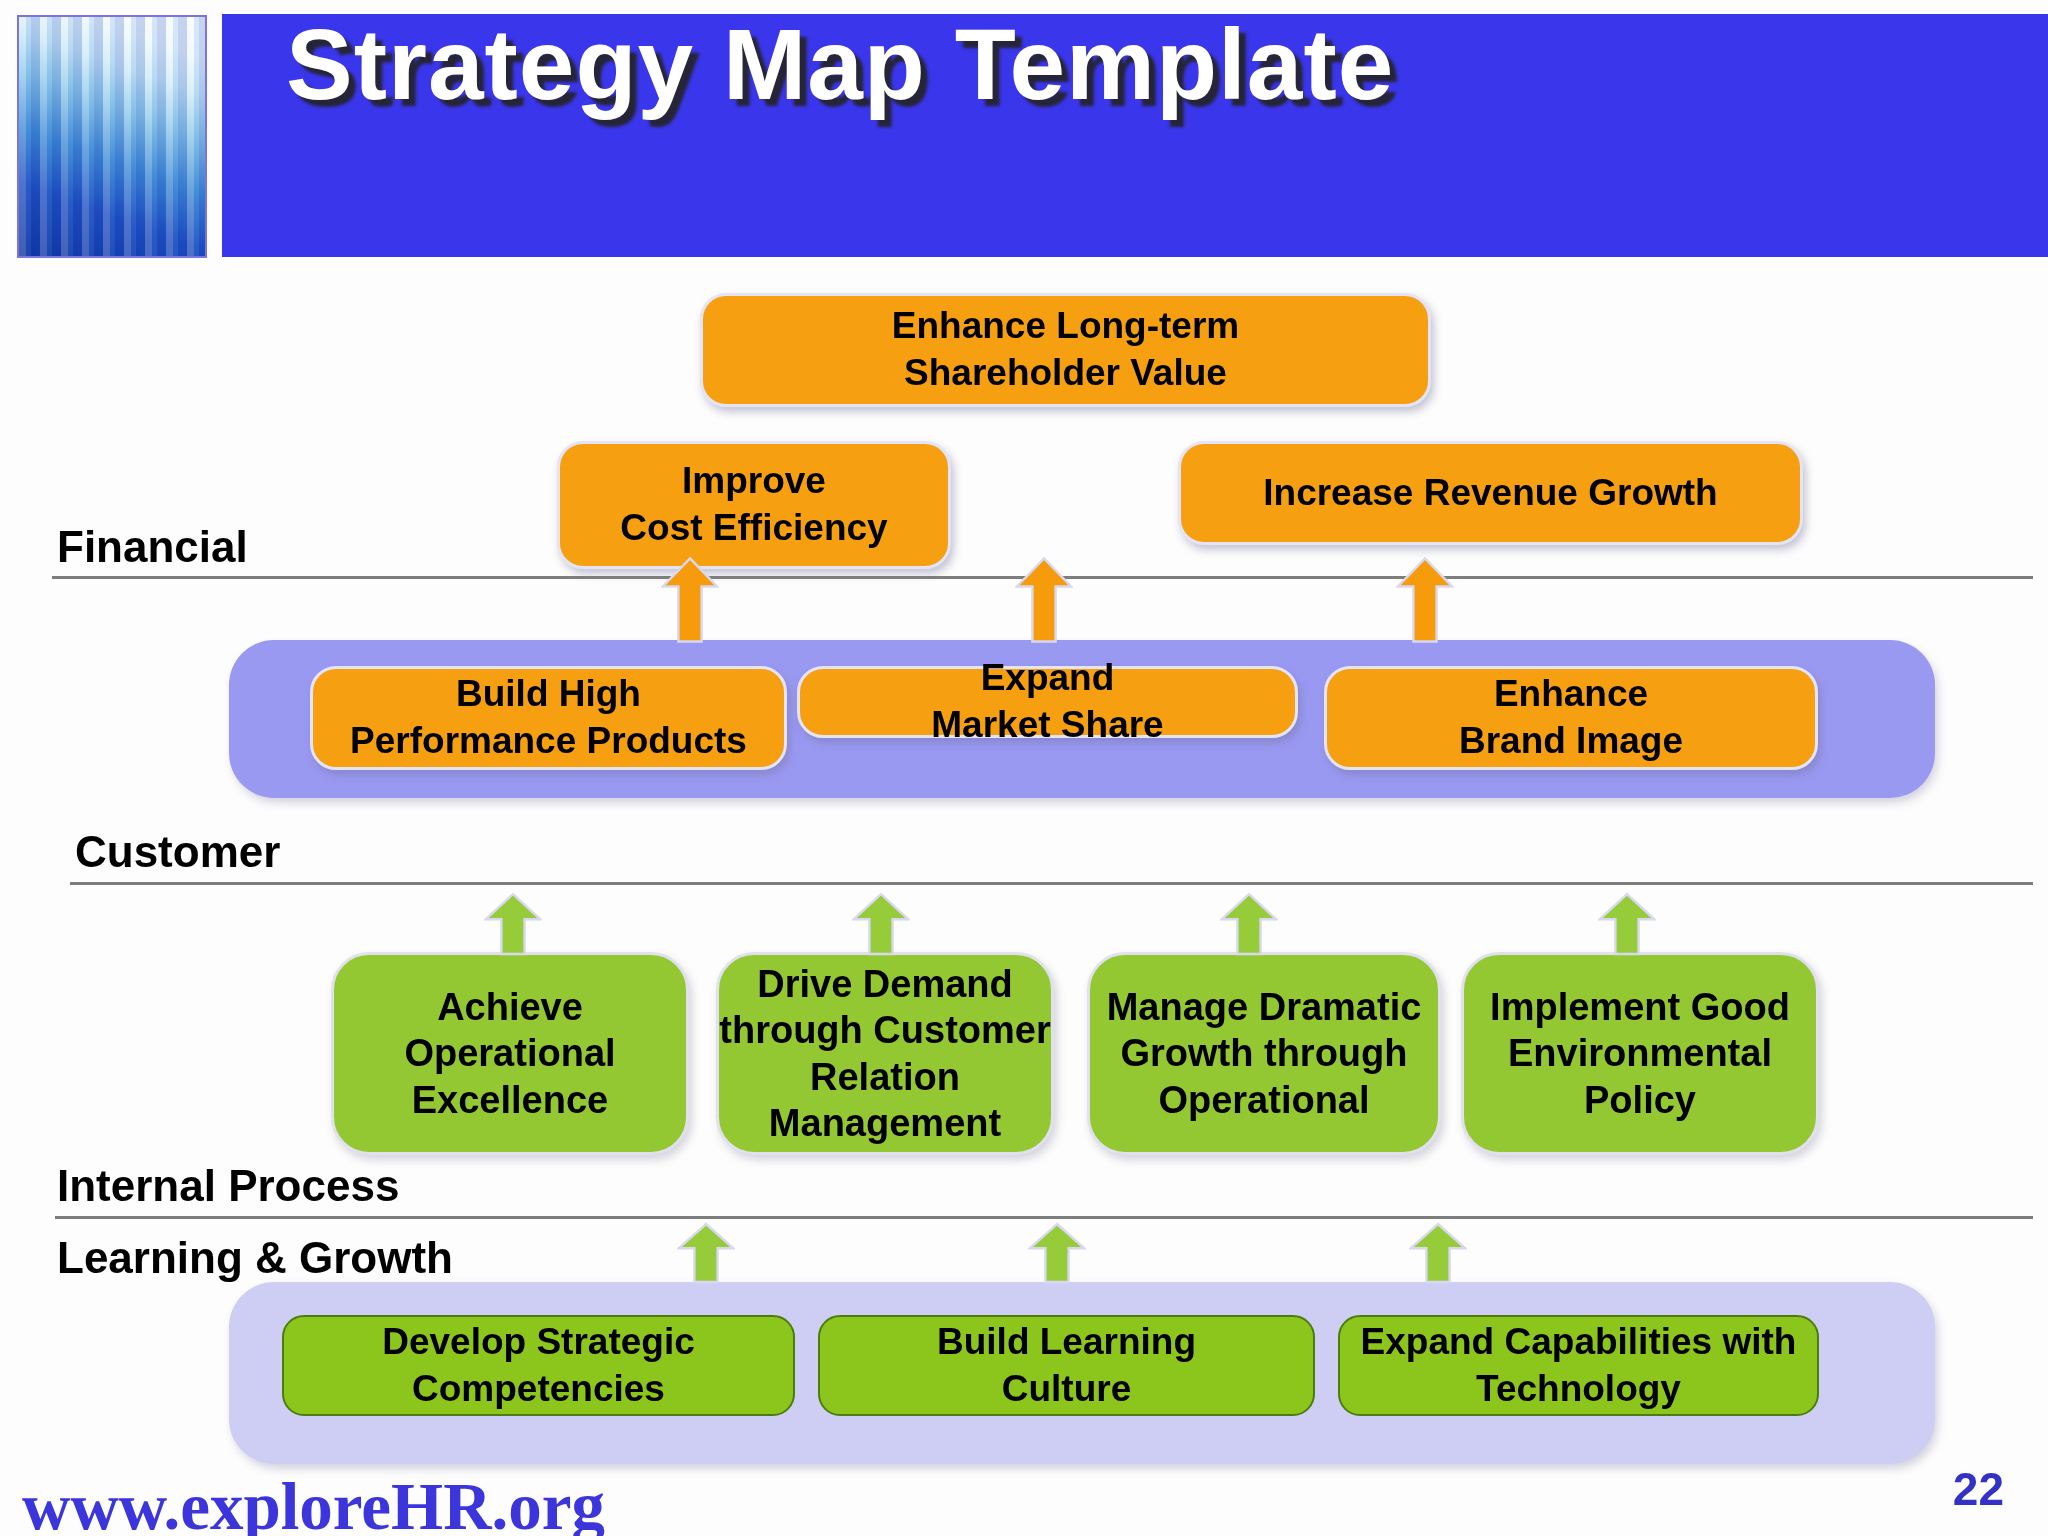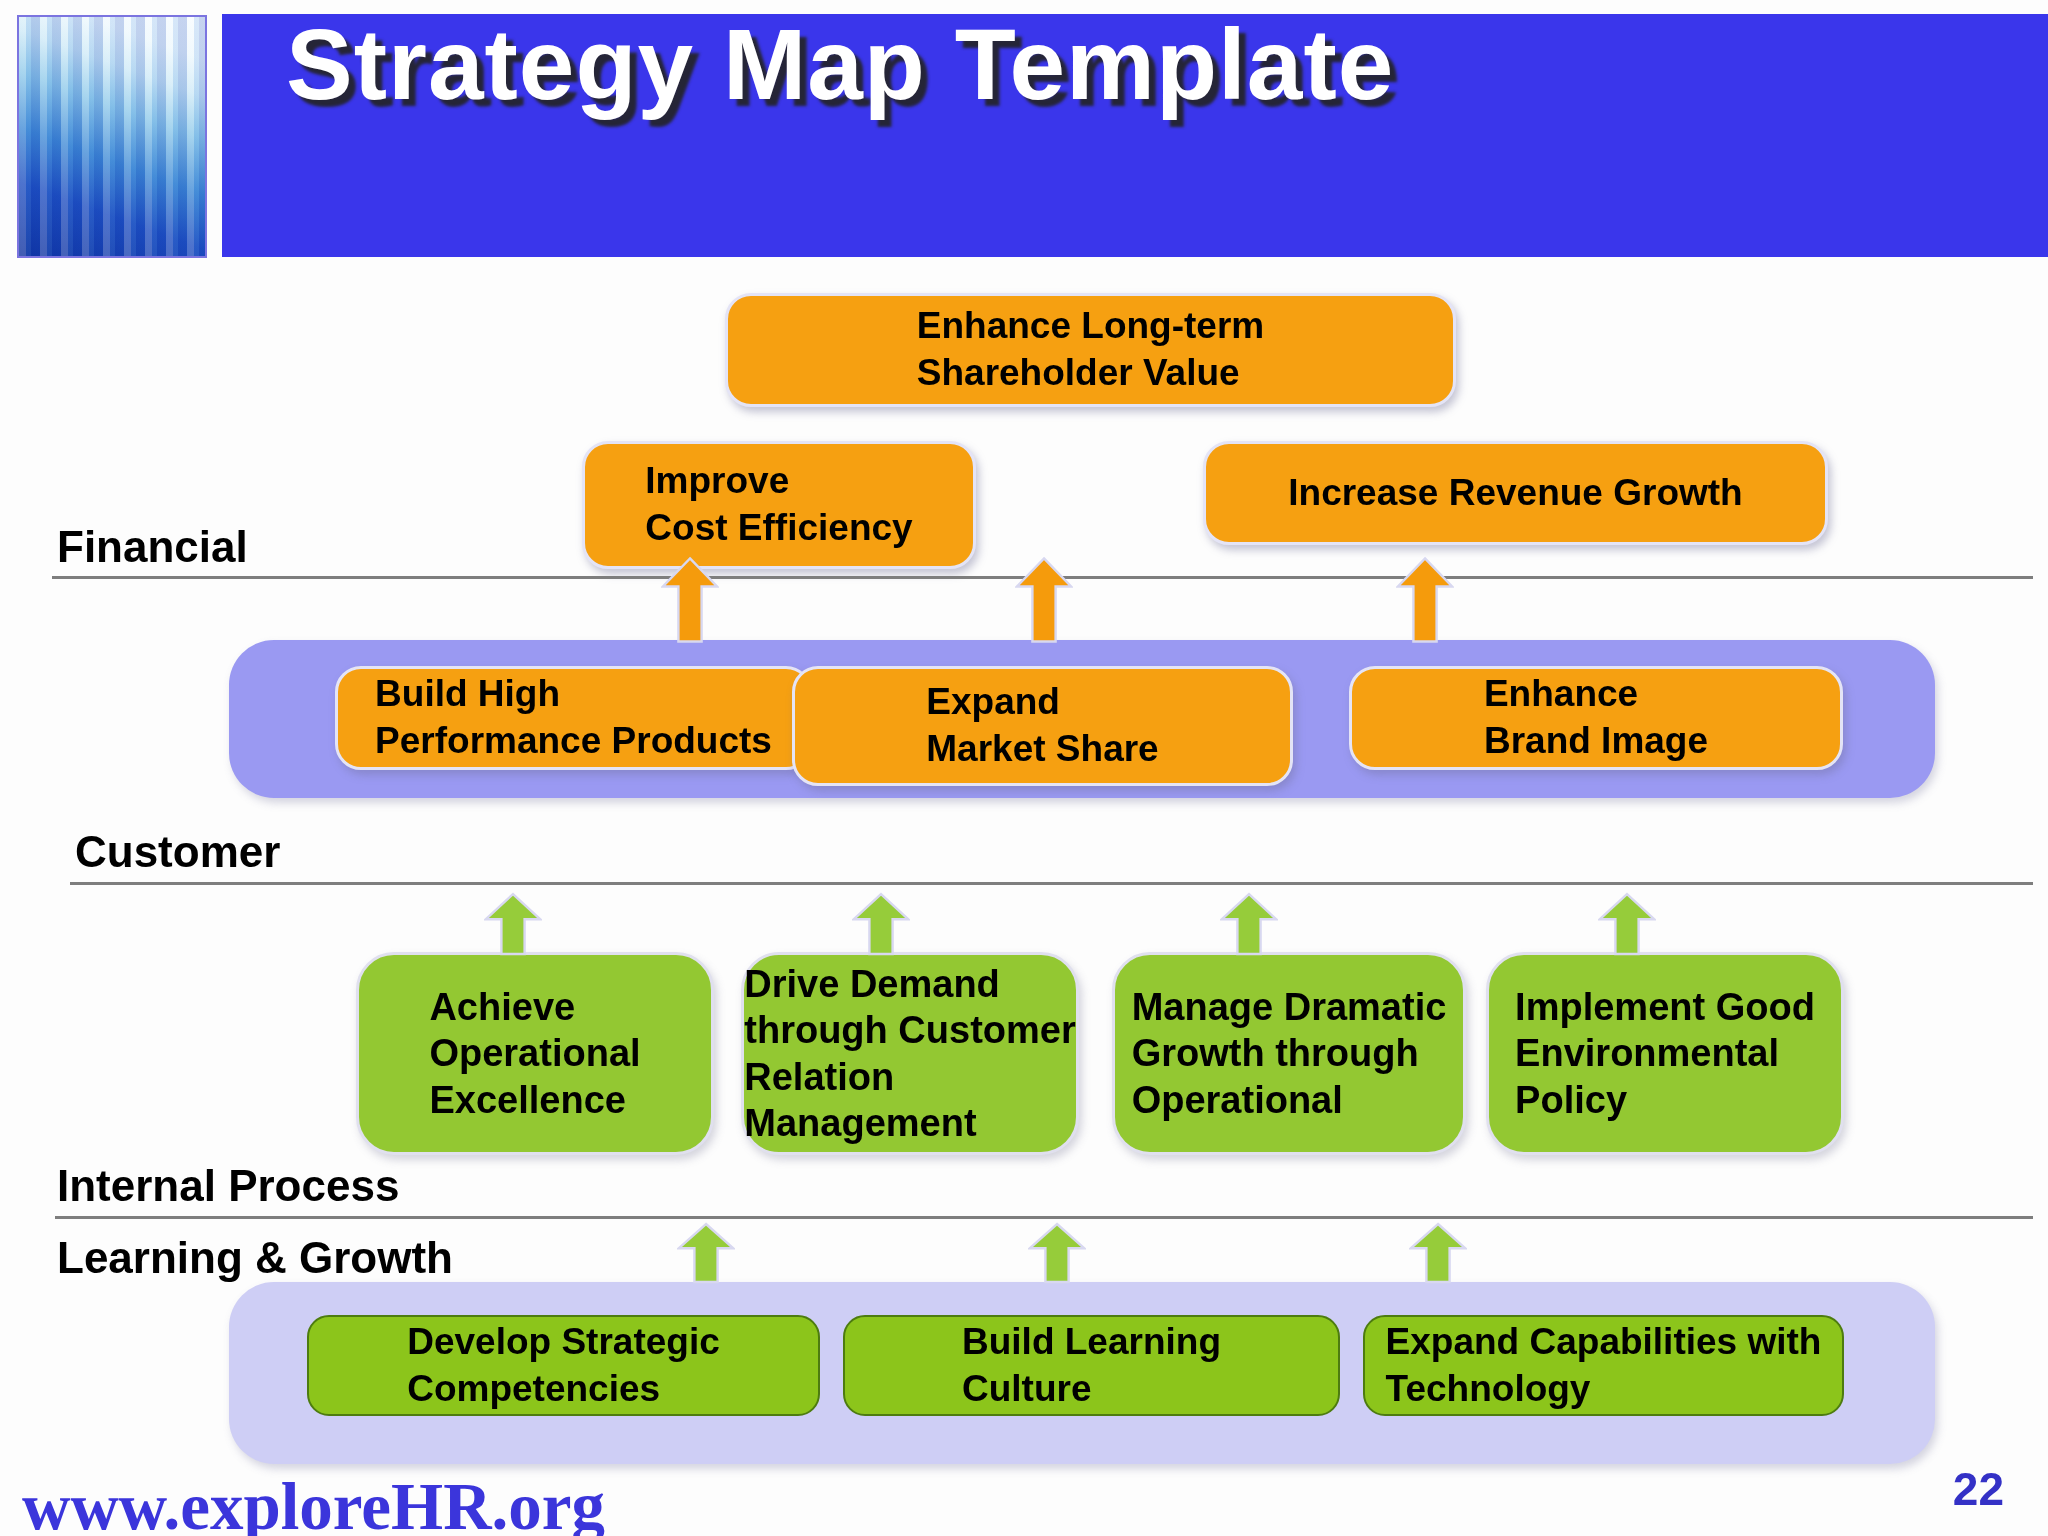--- a/index.html
+++ b/index.html
@@ -23,21 +23,21 @@
   }
   .title{
     margin:0 0 28px 64px;color:#fff;font-size:100px;font-weight:bold;
     letter-spacing:1px;line-height:1;
     text-shadow:7px 7px 3px rgba(35,35,35,.9);
   }
 
   
   .box{
     position:absolute;display:flex;align-items:center;justify-content:center;
-    font-weight:bold;color:#000;box-sizing:border-box;margin-left:25px;
+    text-align:center;font-weight:bold;color:#000;box-sizing:border-box;
   }
   .orange{
     background:var(--accent-orange);border:3px solid #e4e4f6;border-radius:26px;
     font-size:37px;line-height:1.27;box-shadow:3px 5px 8px rgba(110,110,150,.40);
   }
   .green{
     background:var(--accent-green);border:3px solid #e0e0ee;border-radius:38px;
     font-size:38px;line-height:1.22;box-shadow:3px 5px 8px rgba(120,120,150,.30);
   }
   .green-b{
@@ -92,21 +92,21 @@
   <svg class="arrow" style="left:1015px;top:556px;" width="58" height="88" viewBox="0 0 60 88">
     <polygon points="30,1 58,30 42,30 42,87 18,87 18,30 2,30" fill="#f59b0c" stroke="#d8d8f0" stroke-width="2.5"></polygon>
   </svg>
   <svg class="arrow" style="left:1396px;top:556px;" width="58" height="88" viewBox="0 0 60 88">
     <polygon points="30,1 58,30 42,30 42,87 18,87 18,30 2,30" fill="#f59b0c" stroke="#d8d8f0" stroke-width="2.5"></polygon>
   </svg>
 
   <div class="panel" style="left:229px;top:640px;width:1706px;height:158px;background:var(--panel-purple);"></div>
   <div class="box orange pre" style="left:310px;top:666px;width:477px;height:104px;">Build High
 Performance Products</div>
-  <div class="box orange pre" style="left:767px;top:666px;width:501px;height:120px;">Expand
+  <div class="box orange pre" style="left:797px;top:666px;width:501px;height:72px;">Expand
 Market Share</div>
   <div class="box orange pre" style="left:1324px;top:666px;width:494px;height:104px;">Enhance
 Brand Image</div>
 
   <div class="persp" style="left:75px;top:828px;">Customer</div>
   <div class="hline" style="left:70px;top:882px;width:1963px;"></div>
 
   <svg class="arrow" style="left:484px;top:892px;" width="58" height="64" viewBox="0 0 60 64">
     <polygon points="30,1 58,27 42,27 42,63 18,63 18,27 2,27" fill="#96cc3a" stroke="#d8d8f0" stroke-width="2.5"></polygon>
   </svg>

